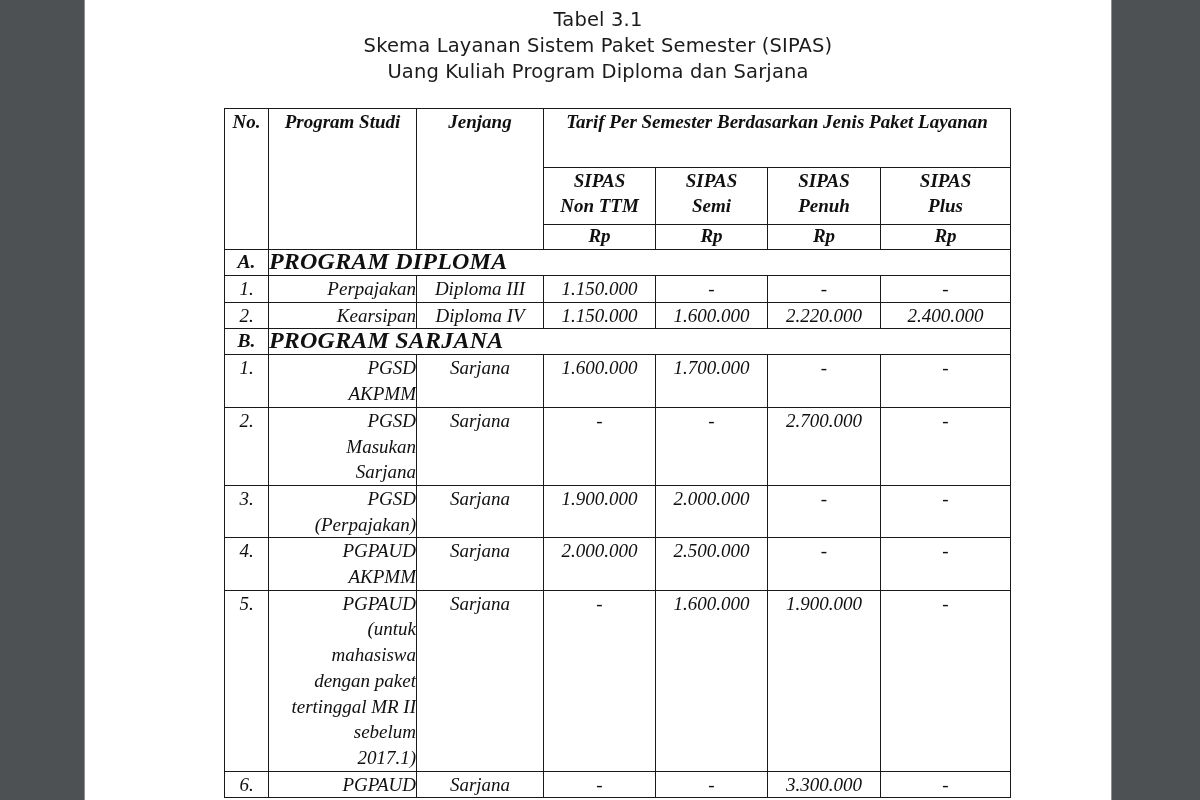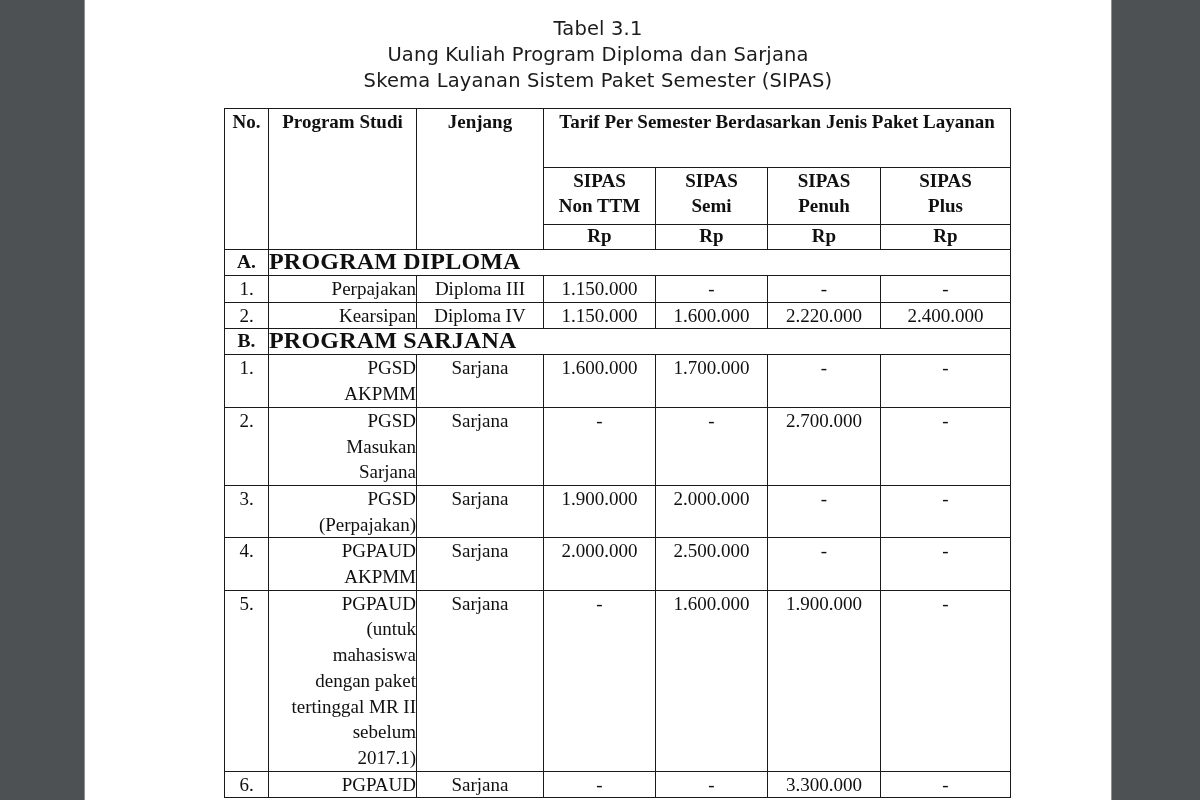--- a/index.html
+++ b/index.html
@@ -29,21 +29,21 @@
     width: 1026px;
     height: 800px;
     background: #ffffff;
     box-shadow: 0 0 0 1px #8d9093;
     overflow: hidden;
   }
 
   
   .title-block {
     text-align: center;
-    padding-top: 16px;
+    padding-top: 7px;
     font-family: "DejaVu Sans", sans-serif;
     color: #1b1b1b;
   }
   .title-line {
     font-size: 19.5px;
     line-height: 26px;
     letter-spacing: 0.15px;
     white-space: nowrap;
   }
 
@@ -52,20 +52,21 @@
     position: absolute;
     left: 139px;   
     top: 108px;
     width: 786px;  
   }
   table.fee-table {
     border-collapse: collapse;
     table-layout: fixed;
     width: 786px;
     color: #101010;
+    font-style: italic;
   }
   table.fee-table td,
   table.fee-table th {
     border: 1px solid #1a1a1a;
     padding: 0;
     vertical-align: top;
     overflow: hidden;
   }
 
   
@@ -127,22 +128,22 @@
   }
 </style>
 </head>
 <body>
 
 <div id="viewport">
   <div id="page">
 
     <div class="title-block">
       <div class="title-line">Tabel 3.1</div>
+      <div class="title-line">Skema Layanan Sistem Paket Semester (SIPAS)</div>
       <div class="title-line">Uang Kuliah Program Diploma dan Sarjana</div>
-      <div class="title-line">Skema Layanan Sistem Paket Semester (SIPAS)</div>
     </div>
 
     <div id="table-wrap">
       <table class="fee-table">
         <colgroup>
           <col class="c-no">
             <col class="c-prodi">
             <col class="c-jenj">
           <col class="c-p1">
             <col class="c-p2">

